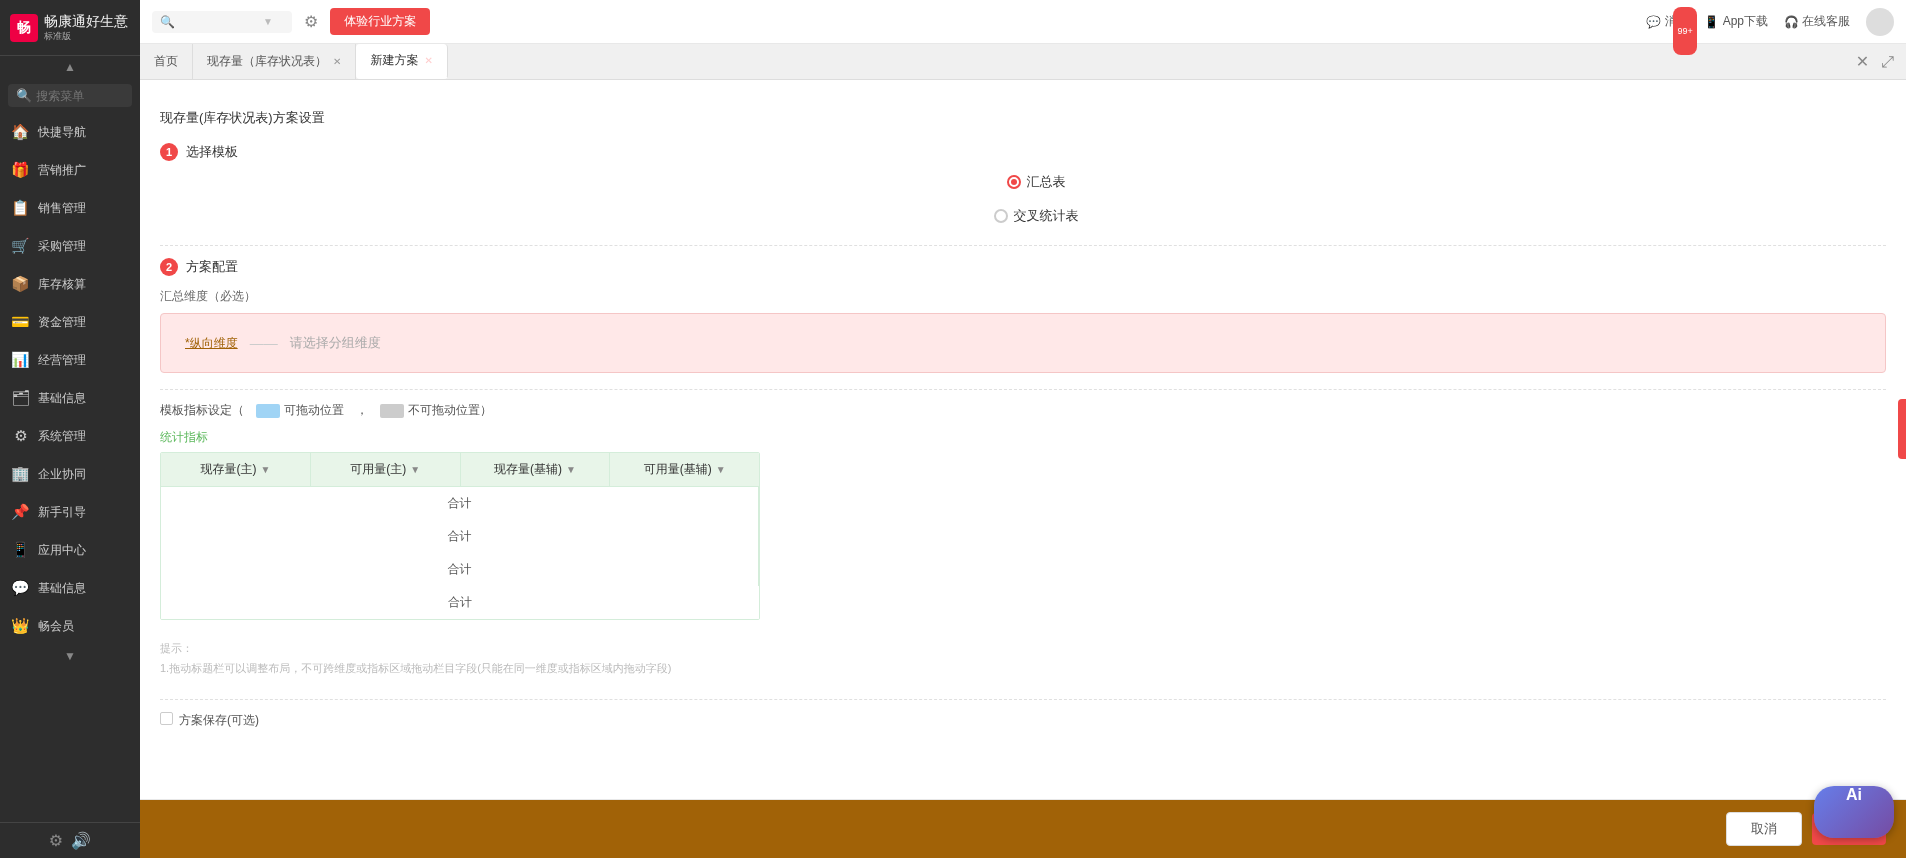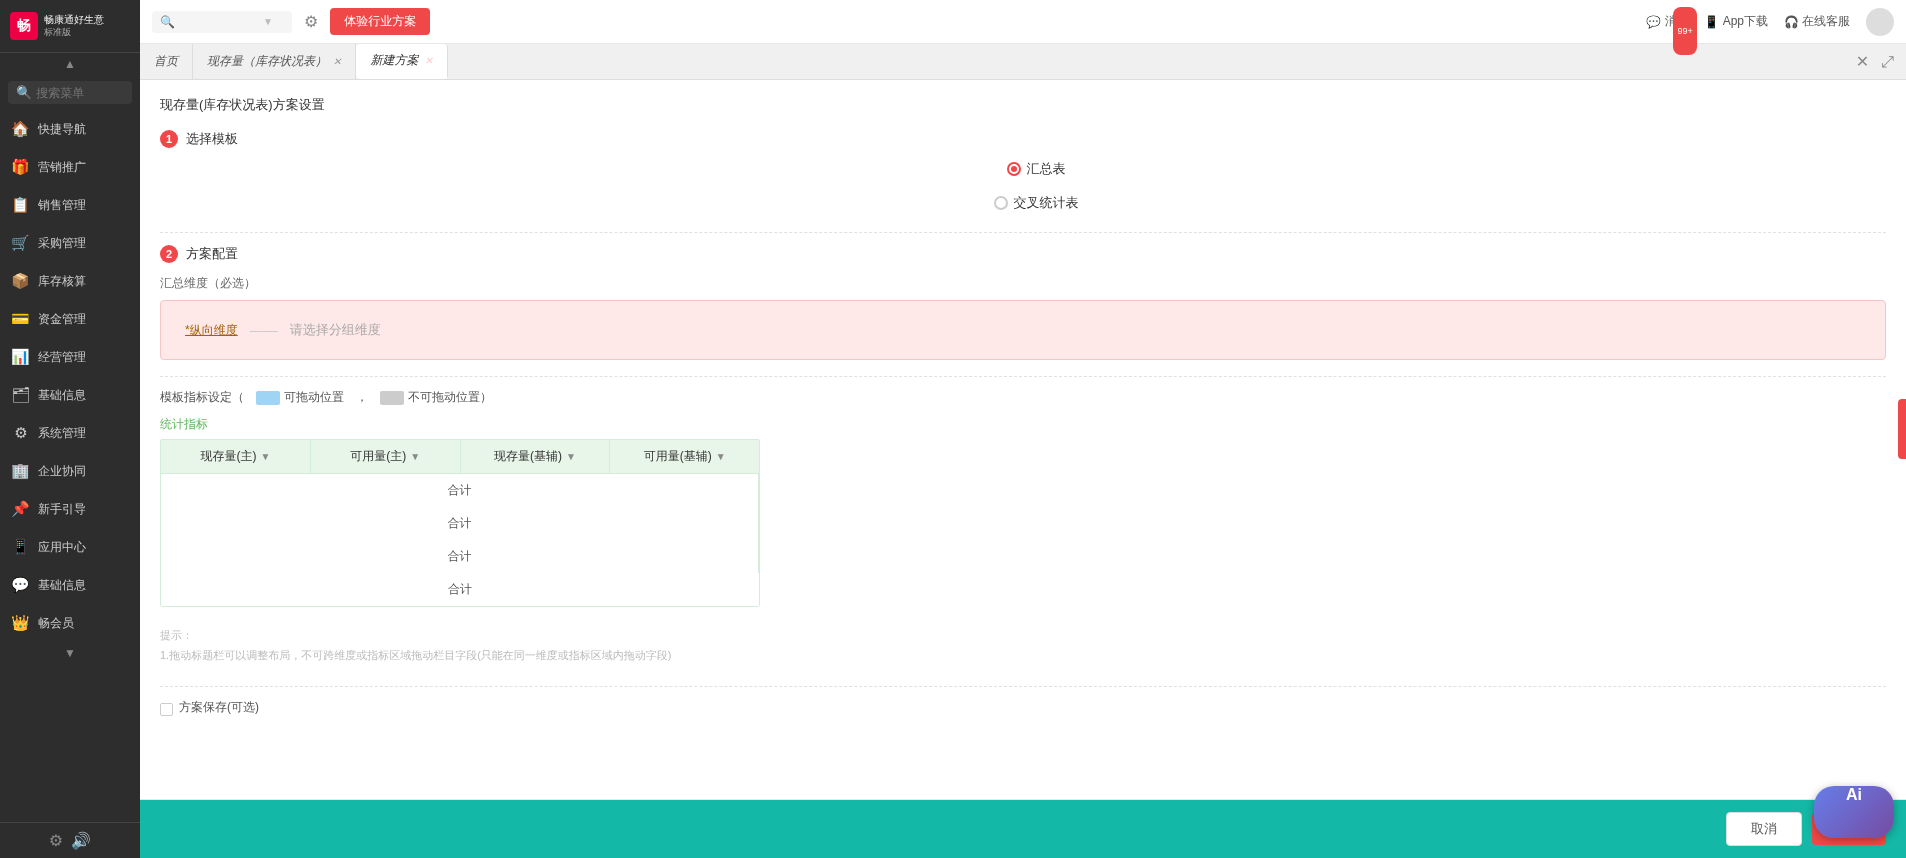--- a/index.html
+++ b/index.html
@@ -2,21 +2,21 @@
 <html><head>
   <meta charset="utf-8">
   <style>
     * { box-sizing: border-box; margin: 0; padding: 0; }
     body { font-family: -apple-system, BlinkMacSystemFont, "PingFang SC", "Microsoft YaHei", sans-serif; font-size: 13px; background: #f5f5f5; display: flex; height: 858px; overflow: hidden; }
 
     
     .sidebar { width: 140px; background: #2d2d2d; color: #ccc; display: flex; flex-direction: column; height: 100%; flex-shrink: 0; }
     .sidebar-logo { padding: 12px 10px; border-bottom: 1px solid #444; display: flex; align-items: center; gap: 6px; }
     .sidebar-logo .logo-icon { width: 28px; height: 28px; background: #e04; border-radius: 4px; display: flex; align-items: center; justify-content: center; color: white; font-size: 14px; font-weight: bold; flex-shrink: 0; }
-    .sidebar-logo .logo-text { font-size: 10px; color: #eee; line-height: 1.3; }
+    .sidebar-logo .logo-text { font-size: 14px; color: #eee; line-height: 1.3; }
     .sidebar-logo .logo-badge { font-size: 9px; color: #aaa; }
     .sidebar-scroll-up, .sidebar-scroll-down { text-align: center; padding: 4px; color: #888; font-size: 12px; cursor: pointer; }
     .sidebar-item { display: flex; align-items: center; gap: 8px; padding: 10px 12px; cursor: pointer; color: #ccc; font-size: 12px; }
     .sidebar-item .si-icon { width: 18px; height: 18px; display: flex; align-items: center; justify-content: center; font-size: 15px; flex-shrink: 0; }
     .sidebar-search { background: #3a3a3a; border-radius: 4px; margin: 6px 8px; display: flex; align-items: center; padding: 4px 8px; gap: 4px; }
     .sidebar-search input { background: transparent; border: none; outline: none; color: #ccc; font-size: 12px; width: 100%; }
     .sidebar-bottom { margin-top: auto; border-top: 1px solid #444; display: flex; padding: 8px; gap: 8px; justify-content: center; }
     .sidebar-bottom-icon { color: #888; cursor: pointer; font-size: 16px; }
 
     
@@ -29,31 +29,31 @@
     .topbar-gear { color: #888; cursor: pointer; font-size: 16px; padding: 4px; }
     .topbar-btn { background: #f04848; color: #fff; border: none; border-radius: 4px; padding: 5px 14px; font-size: 12px; cursor: pointer; }
     .topbar-right { margin-left: auto; display: flex; align-items: center; gap: 16px; color: #555; font-size: 12px; }
     .topbar-badge { position: relative; display: inline-block; }
     .topbar-badge .badge { position: absolute; top: -6px; right: -8px; background: #f04848; color: #fff; border-radius: 8px; font-size: 9px; padding: 19px 4px; }
     .topbar-right-item { display: flex; align-items: center; gap: 3px; cursor: pointer; }
     .topbar-avatar { width: 28px; height: 28px; border-radius: 50%; background: #ddd; }
 
     
     .tabs { background: #f0f0f0; display: flex; align-items: center; height: 36px; border-bottom: 1px solid #ddd; flex-shrink: 0; }
-    .tab { display: flex; align-items: center; gap: 6px; padding: 0 14px; height: 100%; cursor: pointer; font-size: 12px; color: #555; border-right: 1px solid #ddd; background: #f0f0f0; white-space: nowrap; font-style: italic; }
+    .tab { display: flex; align-items: center; gap: 6px; padding: 0 14px; height: 100%; cursor: pointer; font-size: 12px; color: #555; border-right: 1px solid #ddd; background: #f0f0f0; white-space: nowrap; }
     .tab.active { background: #fff; color: #333; font-weight: 500; border-bottom: 2px solid #fff; }
     .tab-home { color: #555; }
     .tab-close { font-size: 10px; color: #999; cursor: pointer; }
     .tab-new { background: #f04848; color: #fff; border-radius: 4px; }
     .tab-new .tab-close { color: #fcc; }
     .tab-actions { margin-left: auto; display: flex; align-items: center; padding-right: 8px; gap: 4px; }
     .tab-action-btn { background: none; border: none; cursor: pointer; font-size: 16px; color: #888; padding: 2px 4px; }
 
     
-    .content { flex: 1; overflow-y: auto; background: #fff; padding: 16px 20px; }
+    .content { flex: 1; overflow-y: auto; background: #fff; padding: 29px 20px; }
     .page-title { font-size: 13px; color: #333; margin-bottom: 16px; }
 
     .section { margin-bottom: 20px; }
     .section-header { display: flex; align-items: center; gap: 8px; margin-bottom: 12px; }
     .section-num { background: #f04848; color: #fff; border-radius: 50%; width: 18px; height: 18px; display: flex; align-items: center; justify-content: center; font-size: 11px; font-weight: bold; flex-shrink: 0; }
     .section-label { font-size: 13px; color: #333; font-weight: 500; }
 
     .template-options { display: flex; align-items: center; gap: 16px; margin-left: 26px; flex-direction: column; }
     .radio-group { display: flex; align-items: center; gap: 6px; cursor: pointer; font-size: 13px; color: #333; }
     .radio-btn { width: 14px; height: 14px; border-radius: 50%; border: 2px solid #ccc; display: flex; align-items: center; justify-content: center; }
@@ -79,25 +79,25 @@
     .stats-table-body { display: flex; background: #fff; flex-direction: column; }
     .stats-col { flex: 1; min-width: 140px; border-right: 1px solid #d4edda; }
     .stats-col:last-child { border-right: none; }
     .stats-cell { padding: 8px 12px; text-align: center; font-size: 12px; color: #333; display: flex; align-items: center; justify-content: center; gap: 4px; border-bottom: 1px solid #d4edda; }
     .stats-cell.body { border-bottom: none; color: #555; }
     .chevron-down { font-size: 10px; color: #888; }
 
     .tips-section { margin-top: 16px; font-size: 11px; color: #bbb; line-height: 1.8; }
     .tips-section .tip-title { color: #bbb; }
 
-    .save-option { display: flex; align-items: flex-end; gap: 6px; font-size: 12px; color: #555; }
+    .save-option { display: flex; align-items: flex-start; gap: 6px; font-size: 12px; color: #555; }
     .checkbox { width: 13px; height: 13px; border: 1px solid #ccc; border-radius: 2px; display: flex; align-items: center; justify-content: center; cursor: pointer; }
 
     
-    .footer { background: #14b8a6; border-top: 1px solid #e8e8e8; padding: 12px 20px; display: flex; justify-content: flex-end; gap: 10px; align-items: center; flex-shrink: 0; }
+    .footer { background: #a16207; border-top: 1px solid #e8e8e8; padding: 12px 20px; display: flex; justify-content: flex-end; gap: 10px; align-items: center; flex-shrink: 0; }
     .btn-cancel { background: #fff; border: 1px solid #ddd; border-radius: 4px; padding: 7px 24px; font-size: 13px; color: #555; cursor: pointer; }
     .btn-query { background: #f04848; border: none; border-radius: 4px; padding: 7px 24px; font-size: 13px; color: #fff; cursor: pointer; }
 
     
     .ai-bubble { position: fixed; bottom: 20px; right: 12px; width: 80px; height: 52px; background: linear-gradient(135deg, #667eea, #764ba2); border-radius: 20px; display: flex; align-items: flex-start; justify-content: center; color: #fff; font-size: 16px; font-weight: bold; cursor: pointer; box-shadow: 0 2px 8px rgba(0,0,0,0.3); }
 
     .right-edge { position: fixed; right: 0; top: 50%; transform: translateY(-50%); width: 8px; background: #f04848; border-radius: 4px 0 0 4px; height: 60px; }
 
     hr.dashed { border: none; border-top: 1px dashed #e0e0e0; margin: 12px 0; }
   </style>

